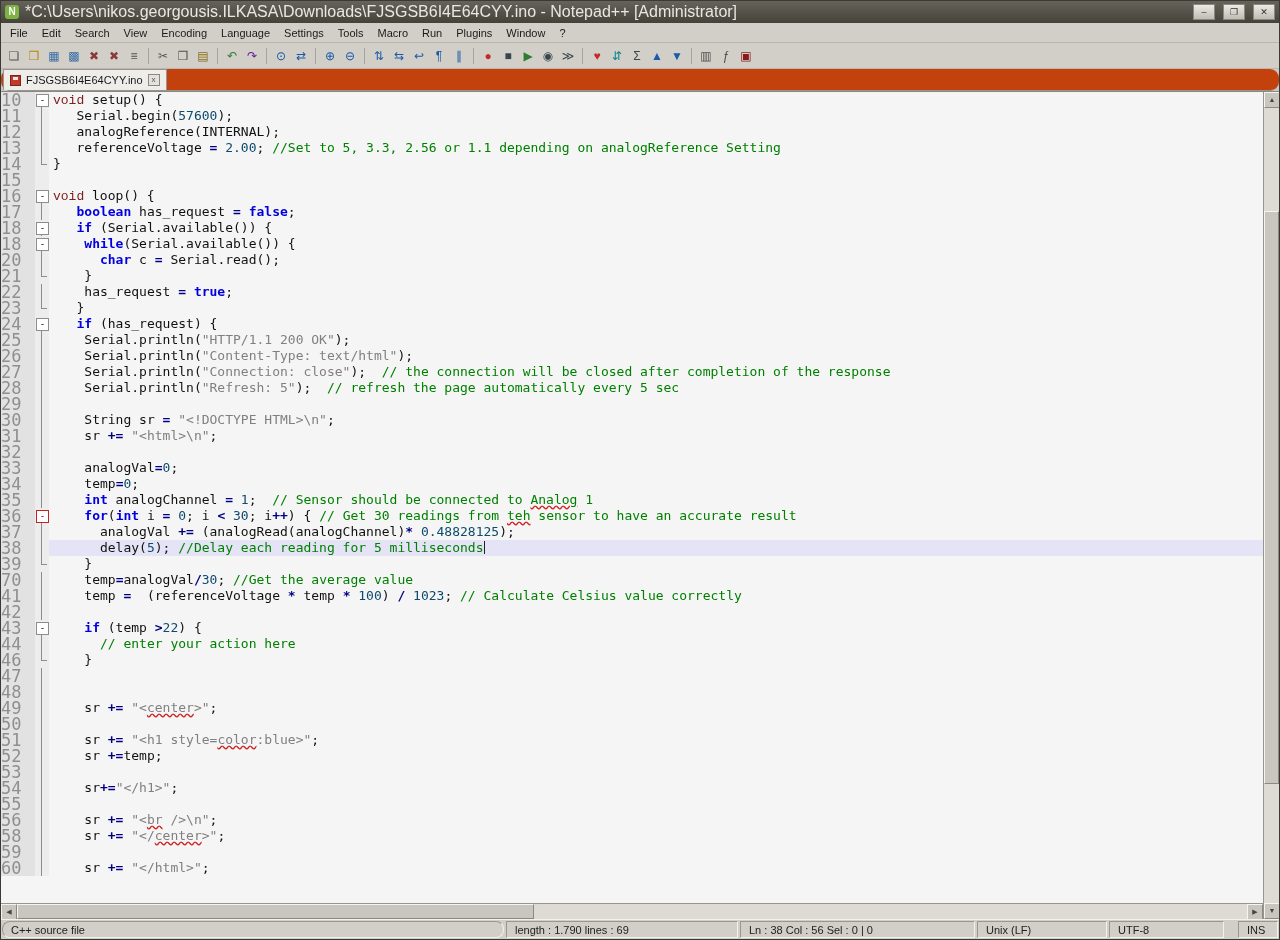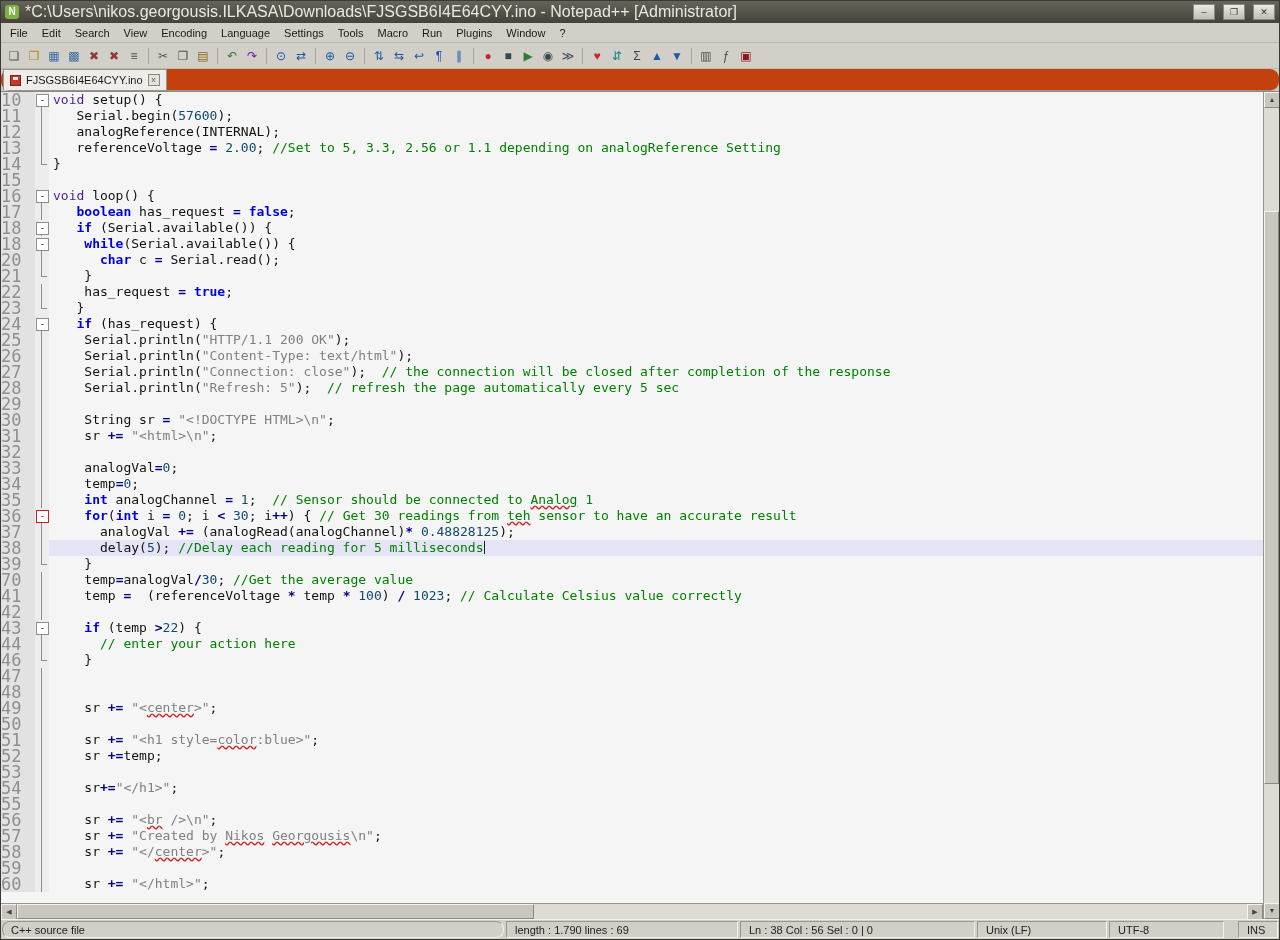--- a/index.html
+++ b/index.html
@@ -52,21 +52,21 @@
   .fold.end::after   { content:""; position:absolute; left:6px; top:8px; width:6px; height:1px; background:#8d8d8d; }
   .fold.box::before, .fold.boxred::before { content:"-"; position:absolute; left:1px; top:2px;
     width:11px; height:11px; border:1px solid #8d8d8d; background:#fff; color:#444;
     font-size:10px; line-height:9px; text-align:center; }
   .fold.box::after, .fold.boxred::after { content:""; position:absolute; left:6px; top:15px; bottom:0; width:1px; background:#8d8d8d; }
   .fold.boxred::before { border-color:#c42222; color:#c42222; }
   .code { flex:1; padding-left:4px; color:#111; }
   .row.cur .code { background:#e4e4f6; }
   .p { color:#111; }
   .k { color:#0000e0; font-weight:bold; }
-  .t { color:#4c1d95; }
+  .t { color:#7f1d1d;font-family:Liberation Mono, monospace; }
   .n { color:#0c4a6e; }
   .s { color:#808080; }
   .c { color:#008000; }
   .o { color:#000080; font-weight:bold; }
   .sp { text-decoration-line:underline; text-decoration-style:wavy; text-decoration-color:#d02020; }
   .caret { display:inline-block; width:1px; height:13px; background:#222; margin-left:1px; vertical-align:-2px; }
   
   .hscroll { height:16px; flex:none; background:#dedbd4; display:flex; border-top:1px solid #98958e; }
   .vscroll { width:16px; flex:none; background:#dedbd4; display:flex; flex-direction:column; border-left:1px solid #98958e; }
   .sb-btn { width:16px; height:16px; flex:none; background:#c9c6bf;
@@ -211,21 +211,20 @@
           <div class="row"><span class="lnum">47</span><span class="fold line"></span><span class="code"></span></div>
           <div class="row"><span class="lnum">48</span><span class="fold line"></span><span class="code"></span></div>
           <div class="row"><span class="lnum">49</span><span class="fold line"></span><span class="code"><span class="p">    sr </span><span class="o">+=</span><span class="p"> </span><span class="s">"&lt;</span><span class="s sp">center</span><span class="s">&gt;"</span><span class="p">;</span></span></div>
           <div class="row"><span class="lnum">50</span><span class="fold line"></span><span class="code"></span></div>
           <div class="row"><span class="lnum">51</span><span class="fold line"></span><span class="code"><span class="p">    sr </span><span class="o">+=</span><span class="p"> </span><span class="s">"&lt;h1 style=</span><span class="s sp">color</span><span class="s">:blue&gt;"</span><span class="p">;</span></span></div>
           <div class="row"><span class="lnum">52</span><span class="fold line"></span><span class="code"><span class="p">    sr </span><span class="o">+=</span><span class="p">temp;</span></span></div>
           <div class="row"><span class="lnum">53</span><span class="fold line"></span><span class="code"></span></div>
           <div class="row"><span class="lnum">54</span><span class="fold line"></span><span class="code"><span class="p">    sr</span><span class="o">+=</span><span class="s">"&lt;/h1&gt;"</span><span class="p">;</span></span></div>
           <div class="row"><span class="lnum">55</span><span class="fold line"></span><span class="code"></span></div>
           <div class="row"><span class="lnum">56</span><span class="fold line"></span><span class="code"><span class="p">    sr </span><span class="o">+=</span><span class="p"> </span><span class="s">"&lt;</span><span class="s sp">br</span><span class="s"> /&gt;\n"</span><span class="p">;</span></span></div>
-          <div class="row"><span class="lnum">57</span><span class="fold line"></span><span class="code"><span class="p">    sr </span><span class="o">+=</span><span class="p"> </span><span class="s">"Created by </span><span class="s sp">Nikos</span><span class="s"> </span><span class="s sp">Georgousis</span><span class="s">\n"</span><span class="p">;</span></span></div>
           <div class="row"><span class="lnum">58</span><span class="fold line"></span><span class="code"><span class="p">    sr </span><span class="o">+=</span><span class="p"> </span><span class="s">"&lt;/</span><span class="s sp">center</span><span class="s">&gt;"</span><span class="p">;</span></span></div>
           <div class="row"><span class="lnum">59</span><span class="fold line"></span><span class="code"></span></div>
           <div class="row"><span class="lnum">60</span><span class="fold line"></span><span class="code"><span class="p">    sr </span><span class="o">+=</span><span class="p"> </span><span class="s">"&lt;/html&gt;"</span><span class="p">;</span></span></div>
         </div>
       <div class="hscroll">
         <span class="sb-btn">◀</span>
         <span class="htrack">
           <span class="hthumb"></span>
         </span>
         <span class="sb-btn">▶</span>

